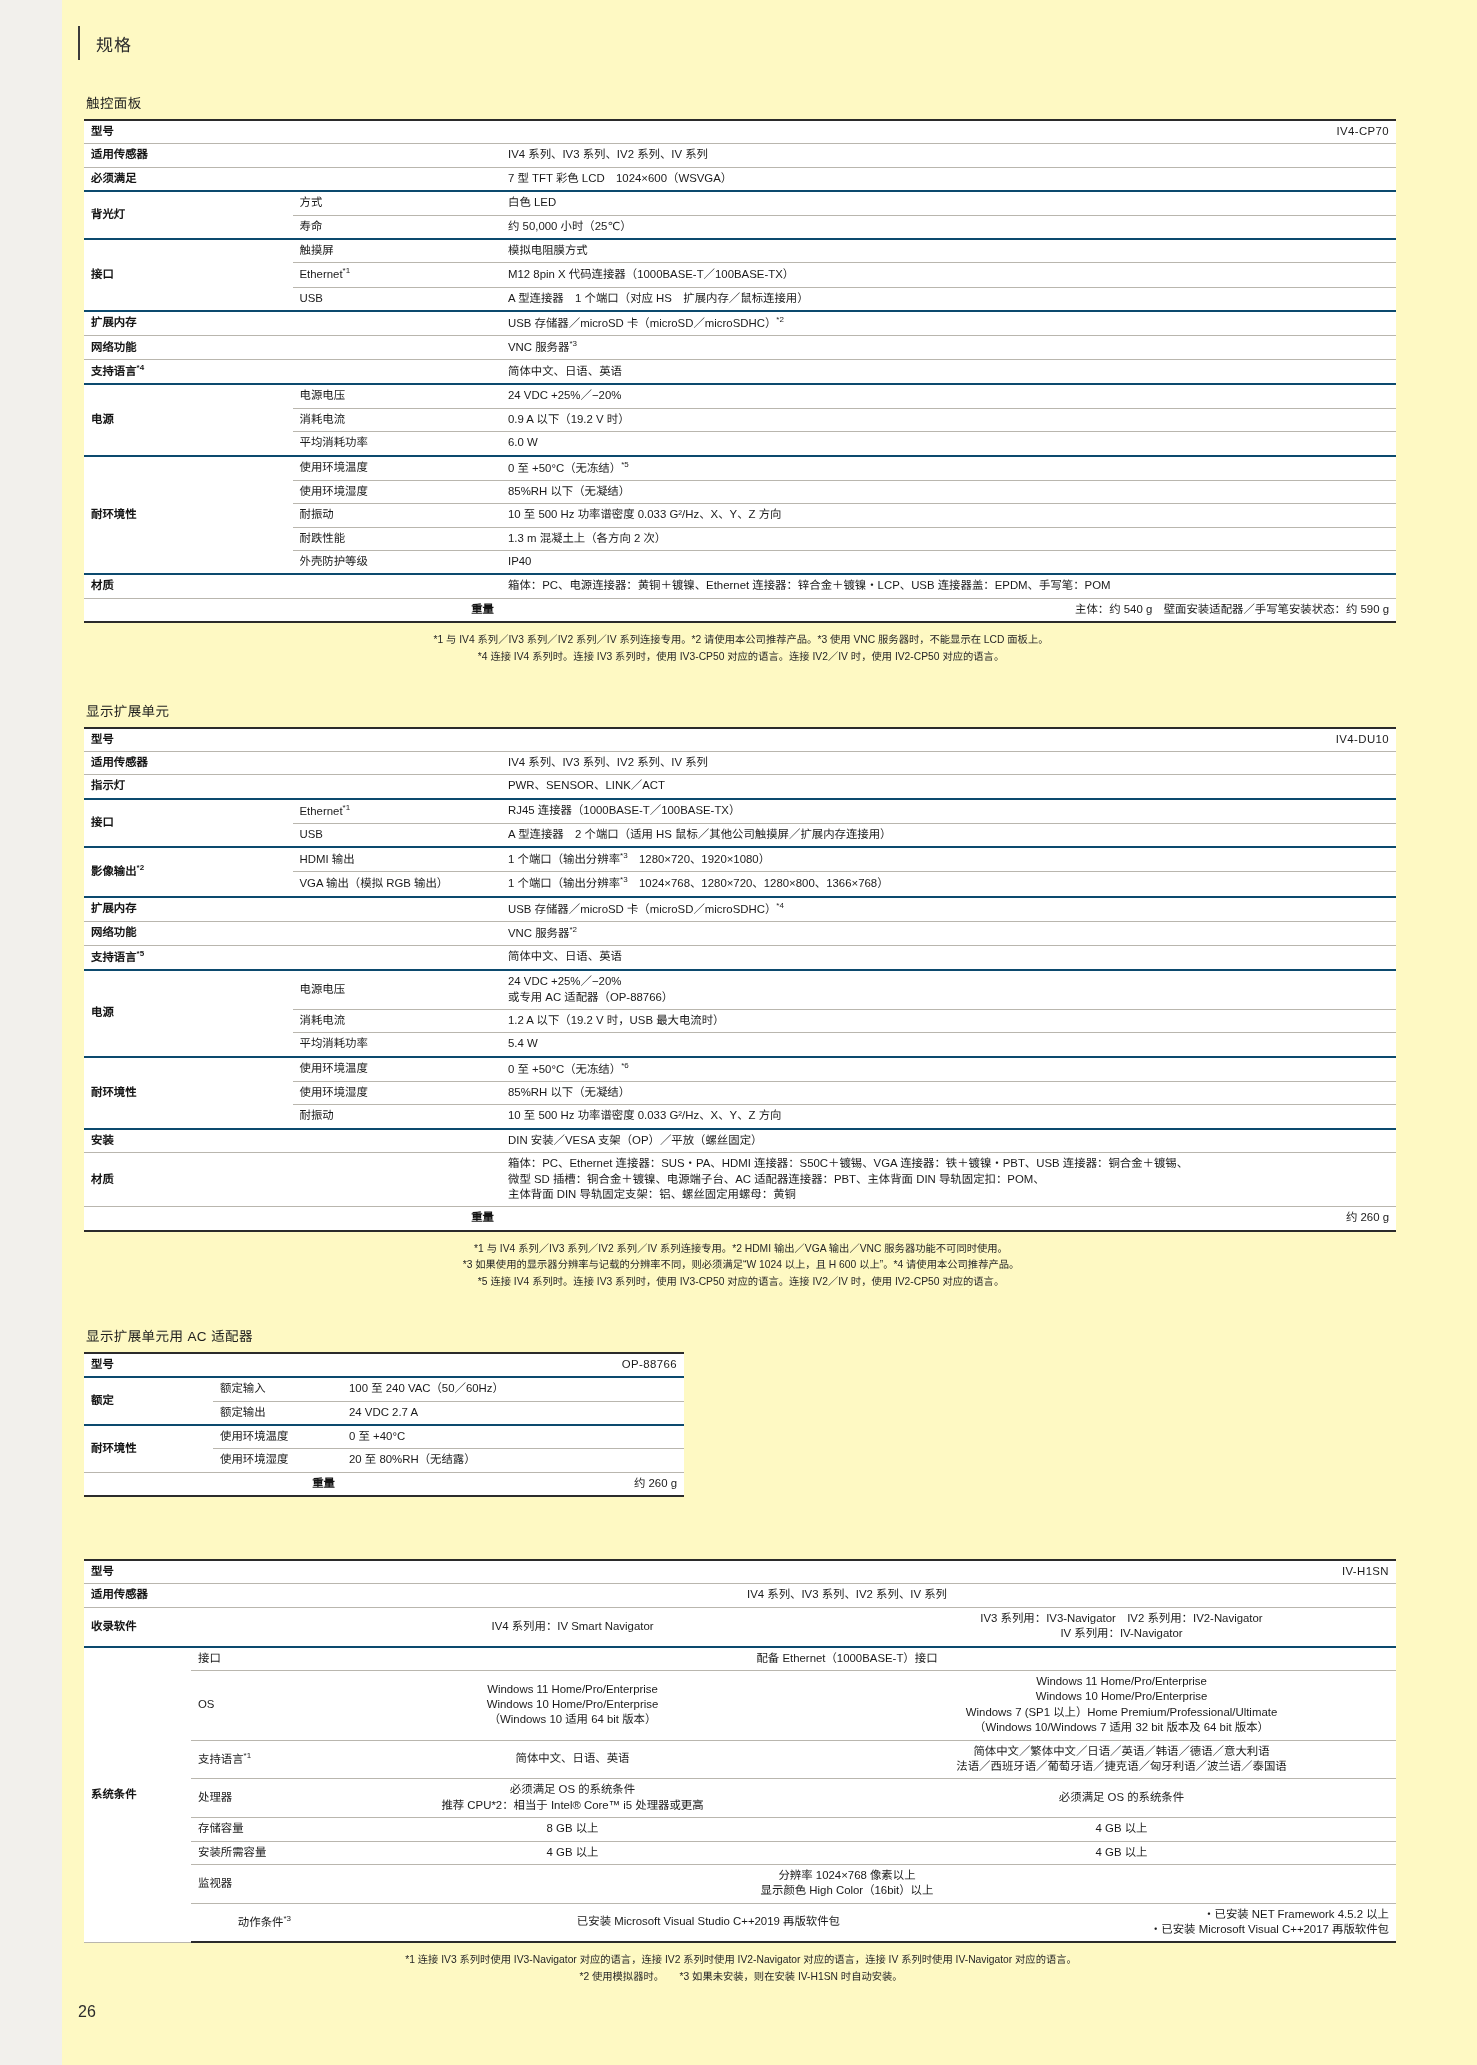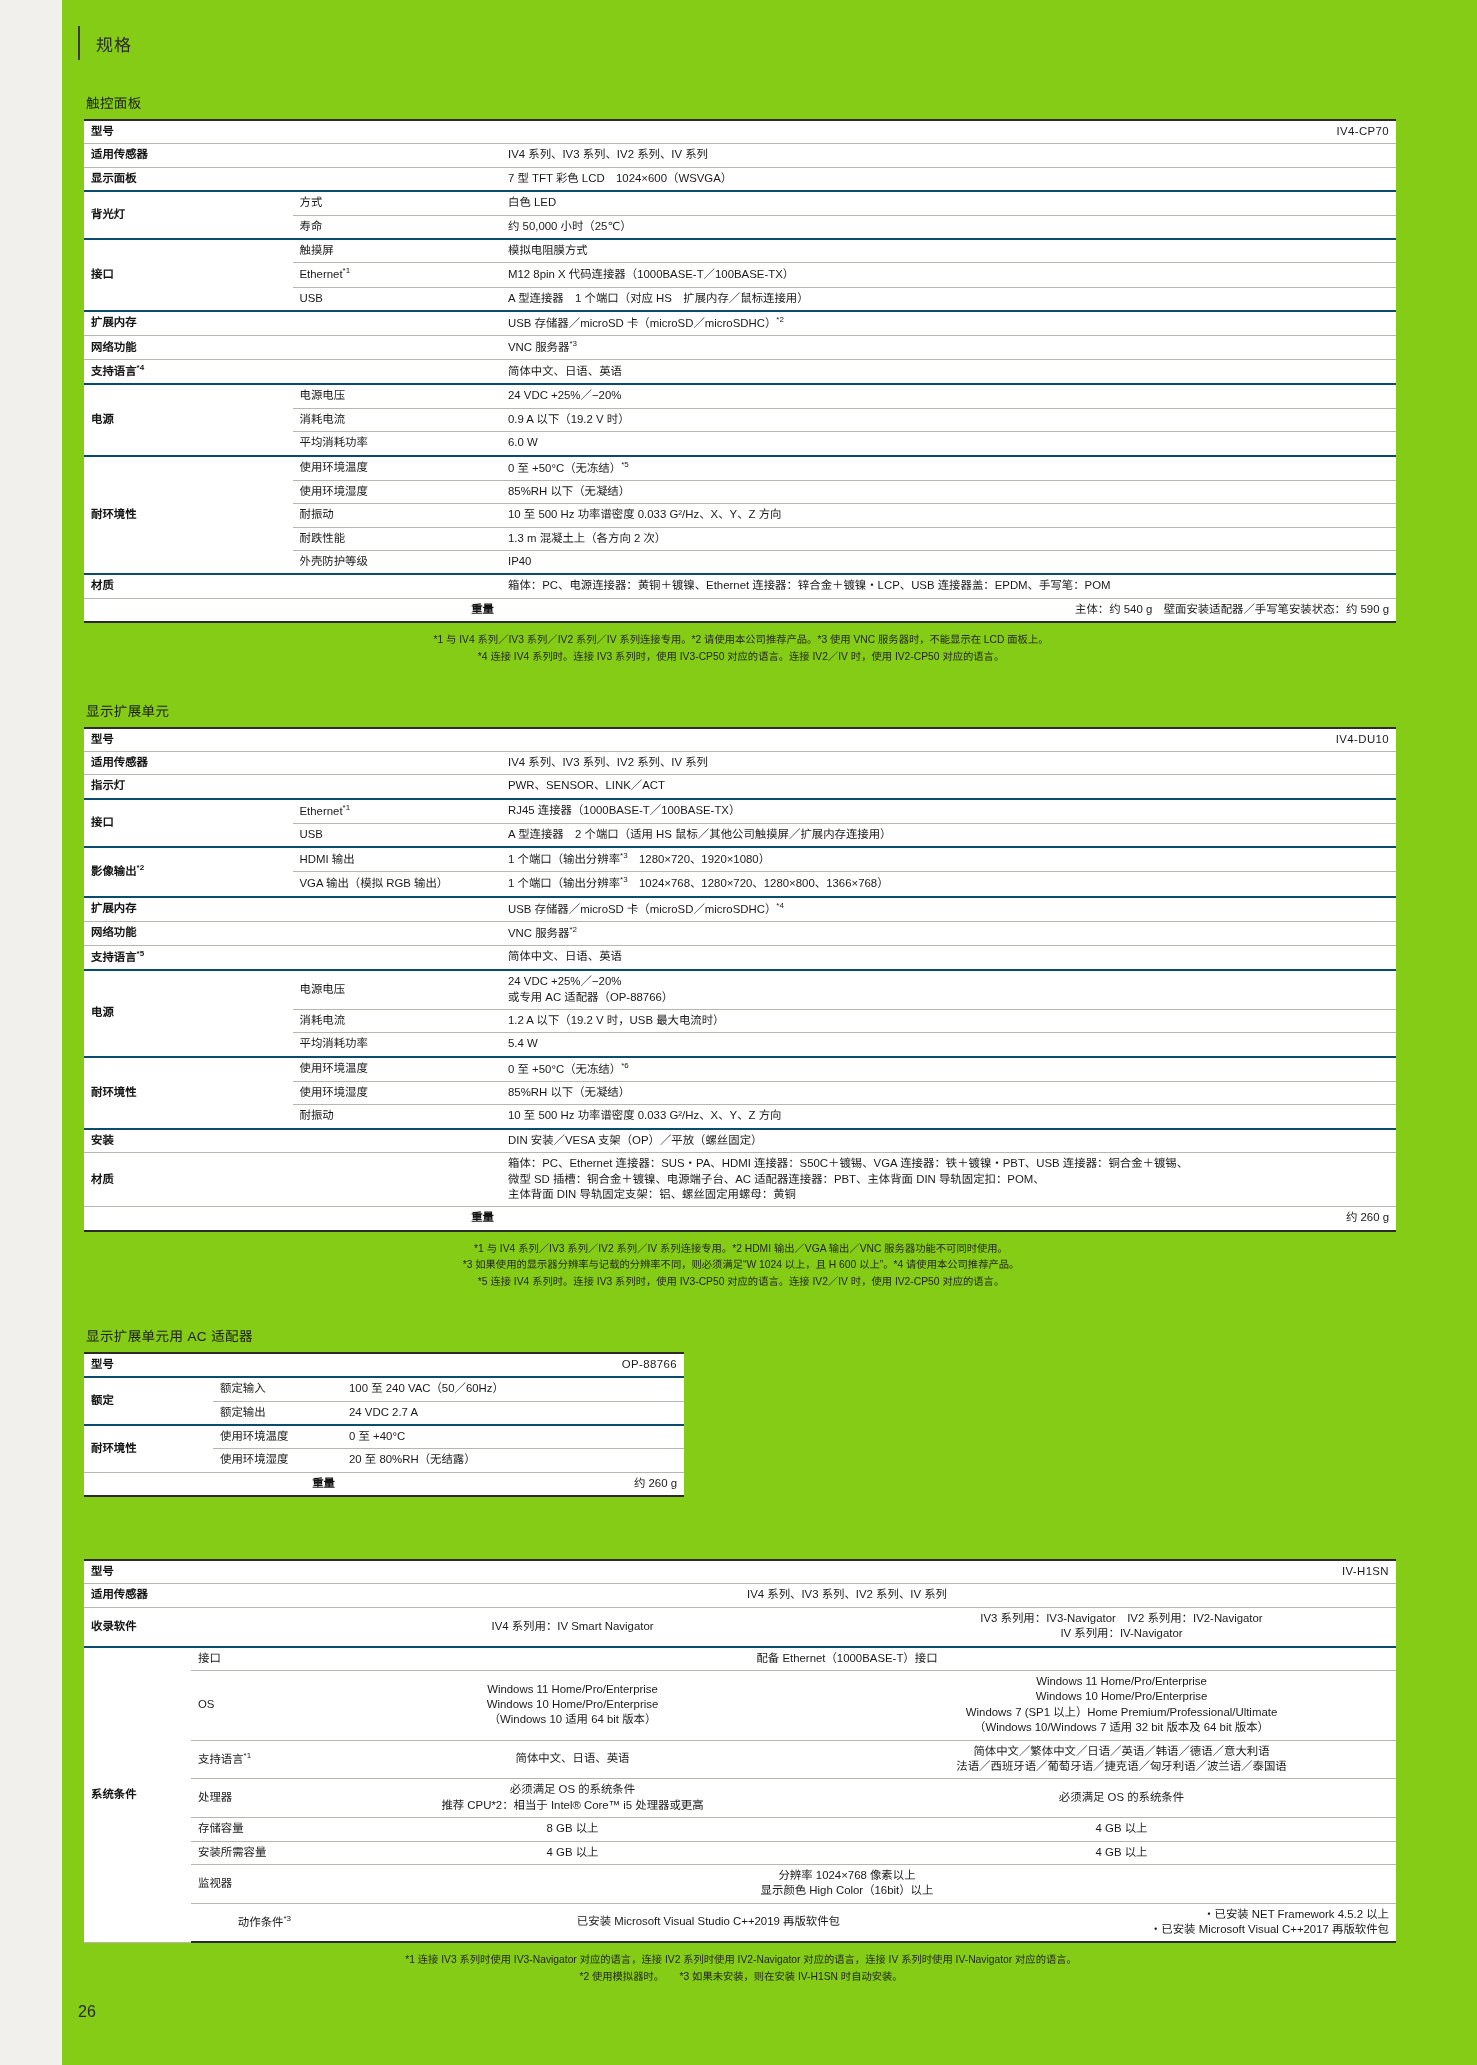--- a/index.html
+++ b/index.html
@@ -8,21 +8,21 @@
     background:#ffffff;
     font-family:"Liberation Sans","DejaVu Sans",sans-serif;
     color:#1a1a1a;
     -webkit-font-smoothing:antialiased;
   }
   .page{
     position:relative;
     width:1477px;
     min-height:2065px;
     box-sizing:border-box;
-    background:#84cc16;
+    background:#fef9c3;
   }
 
   
   .runhead{
     position:absolute;
     top:26px; left:78px;
     display:flex; align-items:center;
     height:34px;
   }
   .runhead .rule{
@@ -143,21 +143,21 @@
       <tbody>
           <tr class="toprule">
         <td class="lab1 span2" colspan="2">型号</td>
         <td class="modelval">IV4-CP70</td>
       </tr>
       <tr>
         <td class="lab1 span2" colspan="2">适用传感器</td>
         <td class="val">IV4 系列、IV3 系列、IV2 系列、IV 系列</td>
       </tr>
       <tr>
-        <td class="lab1 span2" colspan="2">显示面板</td>
+        <td class="lab1 span2" colspan="2">必须满足</td>
         <td class="val">7 型 TFT 彩色 LCD　1024×600（WSVGA）</td>
       </tr>
       <tr class="thickabove">
         <td class="lab1" rowspan="2">背光灯</td>
         <td class="lab2">方式</td>
         <td class="val">白色 LED</td>
       </tr>
       <tr>
         <td class="lab2">寿命</td>
         <td class="val">约 50,000 小时（25℃）</td>

